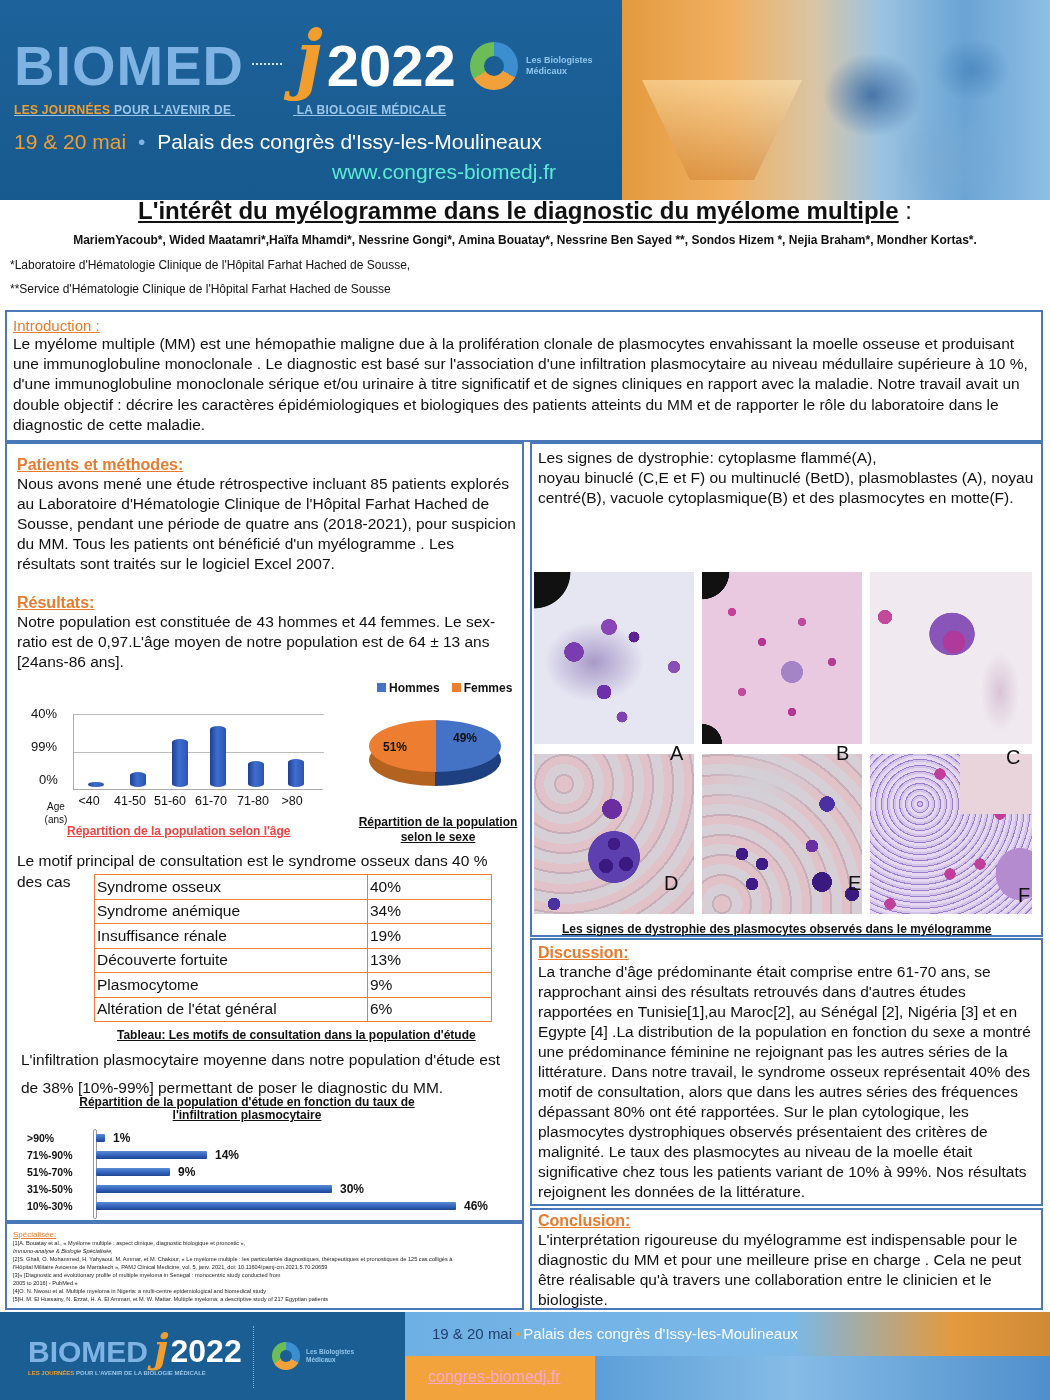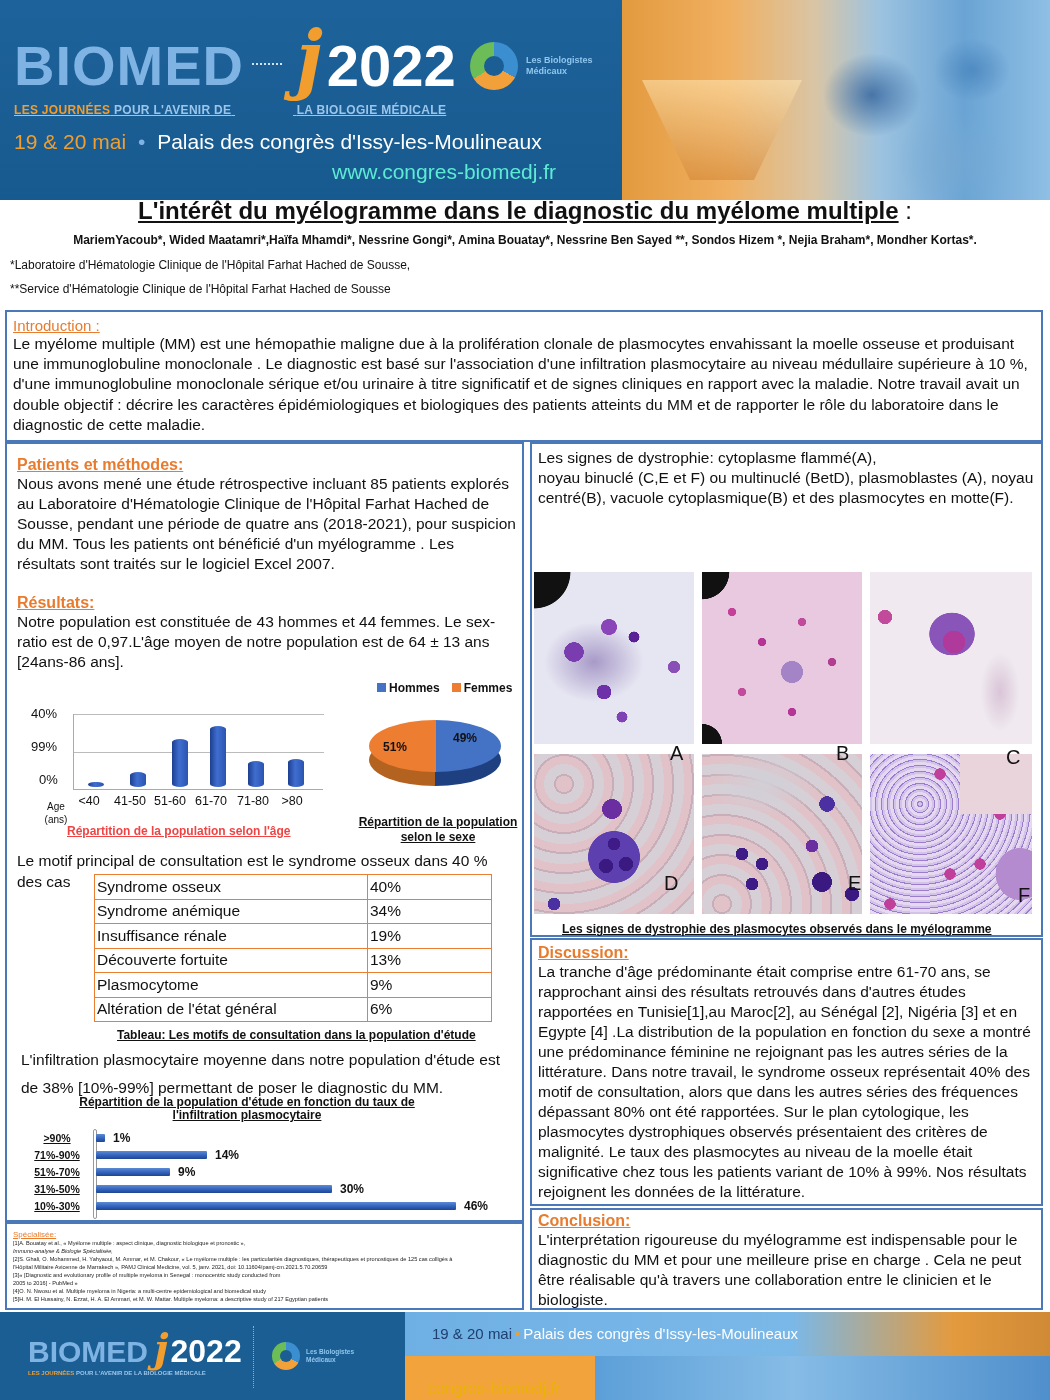--- a/index.html
+++ b/index.html
@@ -84,21 +84,21 @@
   .motif-table td { border: 1.5px solid #ed7d31; font-size: 15.5px; height: 24.5px; padding: 1px 2px; color: #111; }
   .motif-table td.v { width: 124px; }
   .table-caption { position: absolute; left: 110px; top: 584px; font-size: 12px; font-weight: 700; text-decoration: underline; }
   .infil-text { position: absolute; left: 14px; top: 602px; width: 495px; font-size: 15.5px; line-height: 28px; }
 
   
   .infil-title { position: absolute; left: 40px; top: 652px; width: 400px; text-align: center; font-size: 12px; font-weight: 700; line-height: 13px; text-decoration: underline; }
   .infil-chart { position: absolute; left: 20px; top: 685px; width: 480px; height: 90px; }
   .infil-axis { position: absolute; left: 66px; top: 0; width: 4px; height: 90px; border: 1px solid #999; border-radius: 2px; }
   .infil-row { position: absolute; left: 0; height: 17px; display: flex; align-items: center; }
-  .infil-cat { width: 60px; text-align: center; font-size: 10.5px; font-weight: 700; color: #111; text-decoration: underline; }
+  .infil-cat { width: 60px; text-align: left; font-size: 10.5px; font-weight: 700; color: #111; }
   .infil-bar { height: 8px; margin-left: 9px; background: linear-gradient(180deg,#5b8ad6 0%,#2f5fb8 60%,#1f4592 100%); border-radius: 1px; }
   .infil-val { font-size: 12px; font-weight: 700; margin-left: 8px; color: #111; }
 
   
   .refs .ref-title { color: #e87b2d; font-size: 8px; text-decoration: underline; }
   .refs .ref-line { font-size: 5.6px; line-height: 8px; color: #222; white-space: nowrap; overflow: hidden; }
 
   
   .micro-grid { position: absolute; left: 2px; top: 128px; width: 500px; height: 345px; }
   .micro { position: absolute; overflow: hidden; }
@@ -175,21 +175,21 @@
   .f-tag .hl { color:#f29e2e; }
   .f-divider { position:absolute; left:253px; top:14px; height:62px; border-left:1px dotted #7fb3e3; }
   .f-partner { position:absolute; left:272px; top:30px; display:flex; align-items:center; gap:6px; }
   .f-partner .logo { width:28px; height:28px; border-radius:50%; background: conic-gradient(#3b8fd0 0 33%, #f2a03a 0 66%, #6cbd57 0 100%); position:relative; }
   .f-partner .logo::after { content:""; position:absolute; left:8px; top:8px; width:12px; height:12px; border-radius:50%; background:#1b5e93; }
   .f-partner .txt { font-size:6.5px; font-weight:700; color:#8fc6ee; line-height:8px; width:56px; }
   .f-dates { position:absolute; left:432px; top:13px; font-size:15px; color:#1f3f6e; }
   .f-dates .date { color:#1f3f6e; }
   .f-dates .dot { color:#f29e2e; margin: 0 3px; }
   .f-dates .place { color:#fff; }
-  .f-url { position:absolute; left:428px; top:68px; font-size:16px; color:#eab308; }
+  .f-url { position:absolute; left:428px; top:56px; font-size:16px; color:#f9a8d4;text-decoration:underline; }
 </style>
 </head>
 <body>
 
 <div class="banner">
   <div class="banner-left"></div>
   <div class="banner-right">
       <div class="corridor"></div>
     </div>
   <div class="brand-row">

